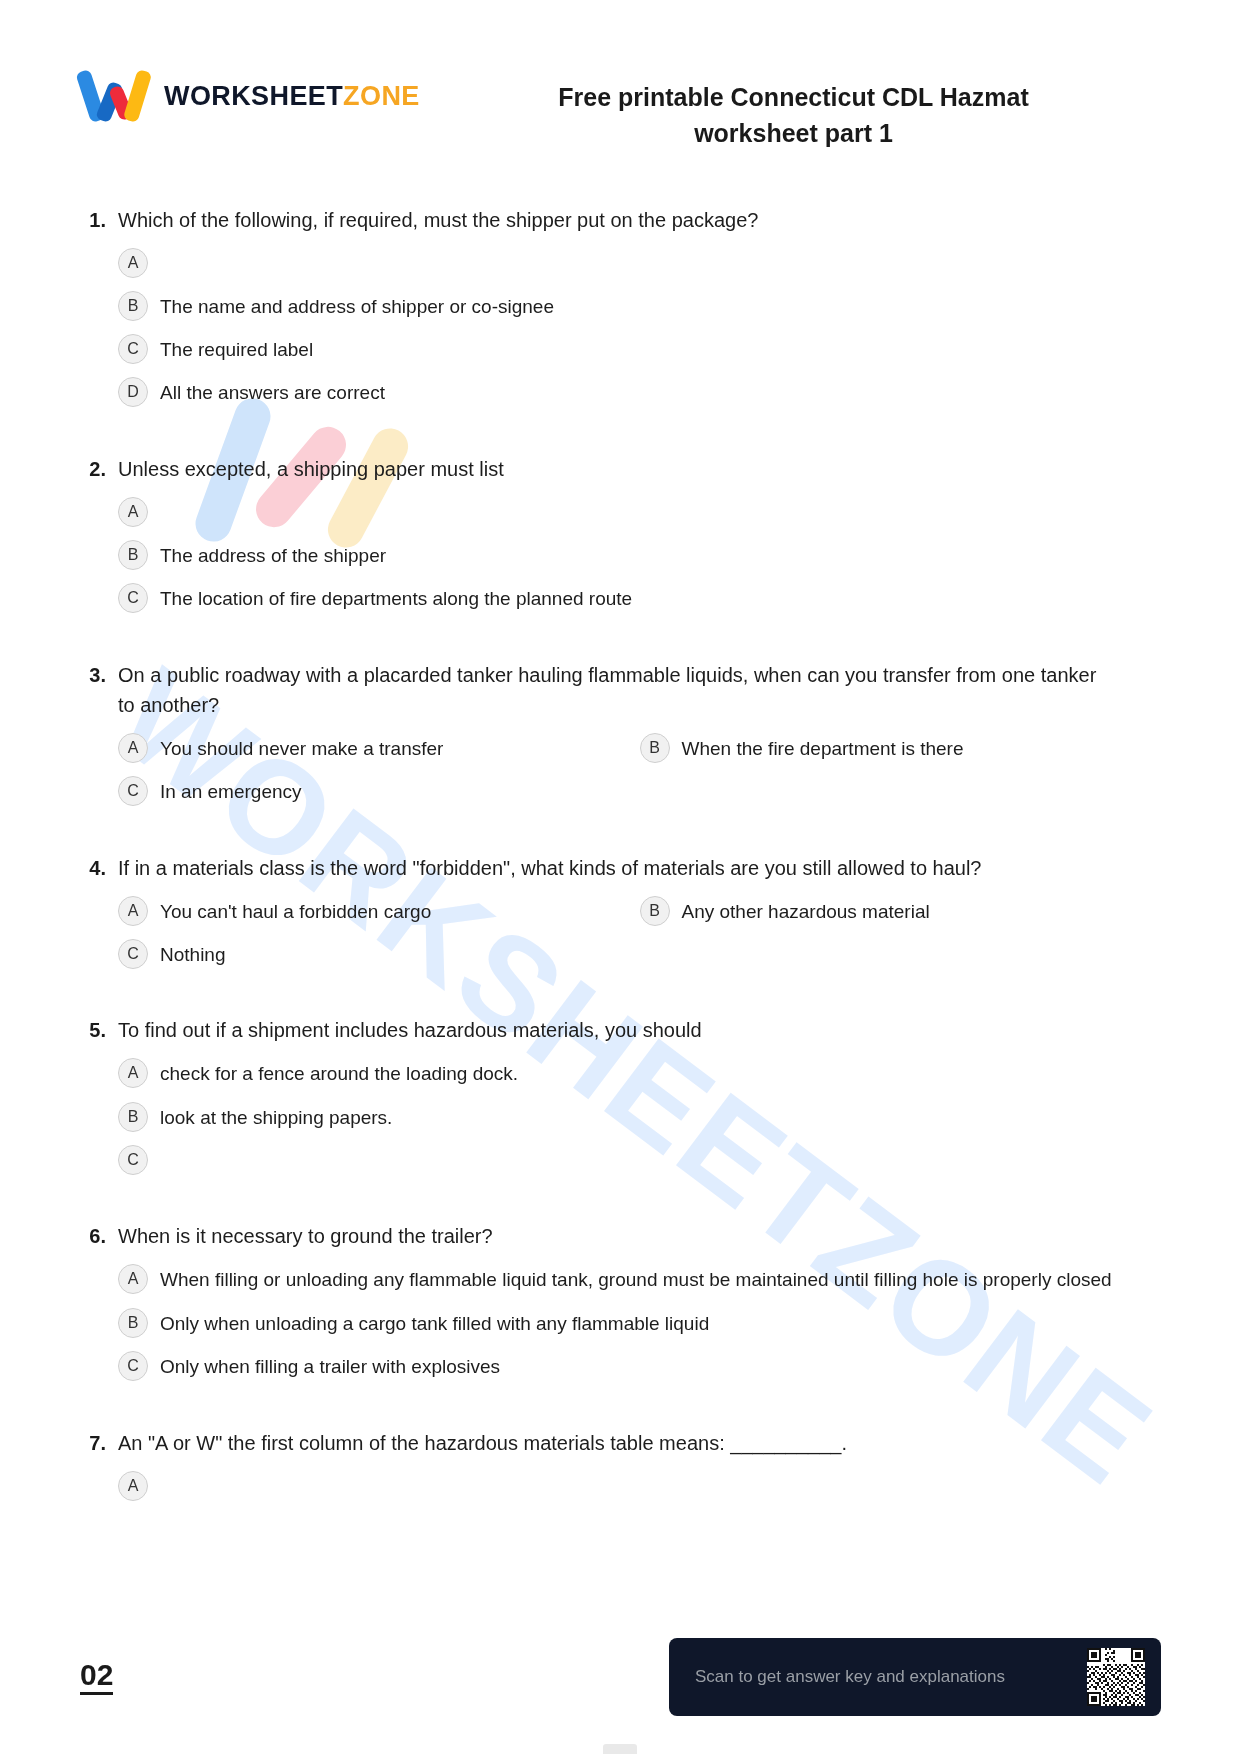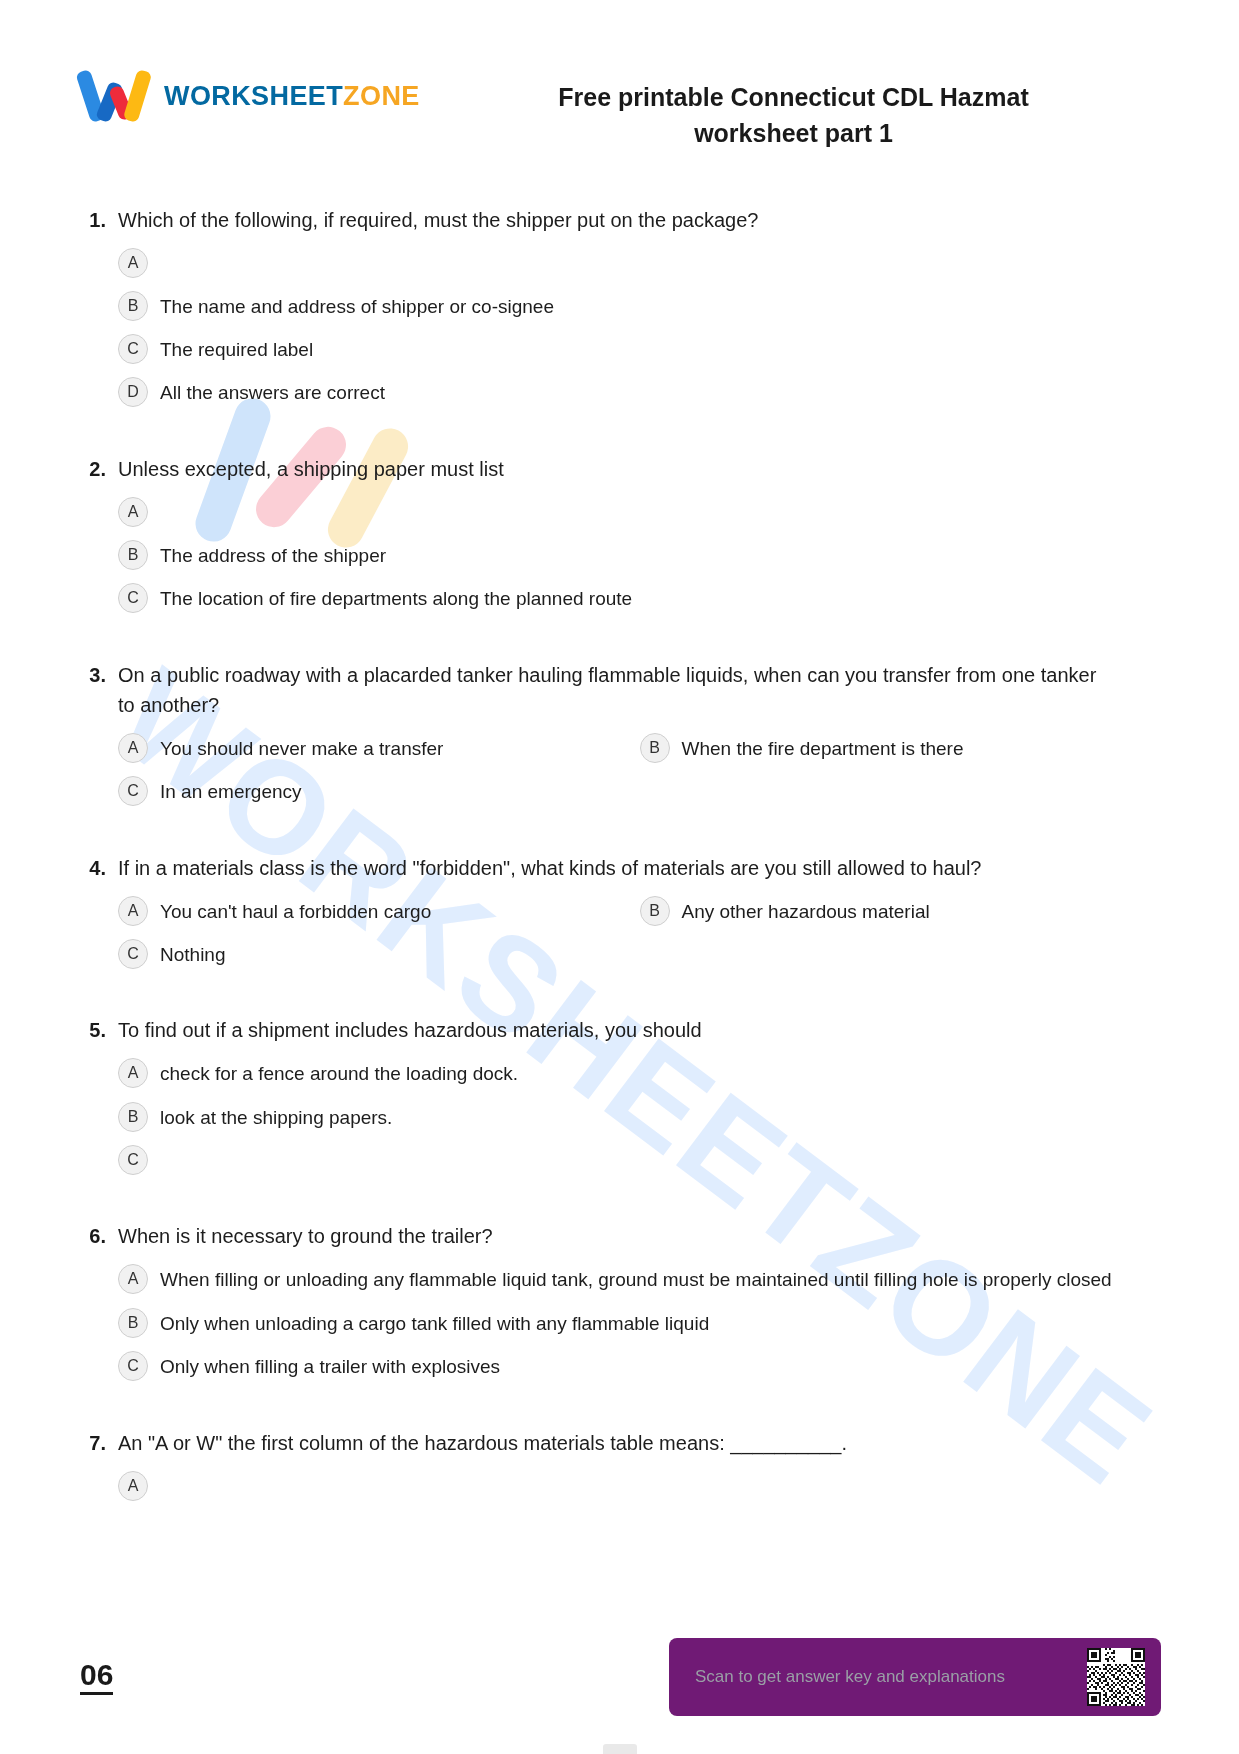--- a/index.html
+++ b/index.html
@@ -131,21 +131,21 @@
     left: 52px; top: 2px;
     transform: rotate(17deg);
     border-radius: 7px;
   }
   .brand-name {
     font-size: 27px;
     font-weight: 700;
     letter-spacing: 0.4px;
     white-space: nowrap;
   }
-  .brand-name .w1 { color: #0369a1; }
+  .brand-name .w1 { color: #0f172a; }
   .brand-name .w2 { color: #f6a623; }
 
   .title {
     flex: 1 1 auto;
     text-align: center;
     font-size: 25px;
     font-weight: 700;
     line-height: 1.45;
     color: #1a1a1a;
     padding: 6px 60px 0 0;
@@ -240,21 +240,21 @@
     border-bottom: 3px solid #1a1a1a;
     padding-bottom: 2px;
     line-height: 1;
     flex: 0 0 auto;
   }
   .footer-spacer { flex: 1 1 auto; }
   .scan-box {
     flex: 0 0 auto;
     width: 492px;
     height: 78px;
-    background: #701a75;
+    background: #0f172a;
     border-radius: 8px;
     display: flex;
     align-items: center;
     justify-content: space-between;
     padding: 0 16px 0 26px;
   }
   .scan-label {
     font-size: 17px;
     color: #9a9fa6;
   }
@@ -433,21 +433,21 @@
         </div>
         <div class="options stacked">
           <div class="option">
             <span class="opt-letter">A</span>
           </div>
         </div>
       </div>
     </div>
 
   <div class="footer">
-    <div class="page-num">06</div>
+    <div class="page-num">02</div>
     <div class="footer-spacer"></div>
     <div class="scan-box">
       <div class="scan-label">Scan to get answer key and explanations</div>
       <div class="qr">
         <svg viewBox="0 0 29 29" width="58" height="58" shape-rendering="crispEdges">
           <rect width="29" height="29" fill="#fff"></rect>
           <g fill="#111">
             <rect x="0" y="0" width="7" height="1"></rect>
               <rect x="0" y="0" width="1" height="7"></rect>
             <rect x="6" y="0" width="1" height="7"></rect>

